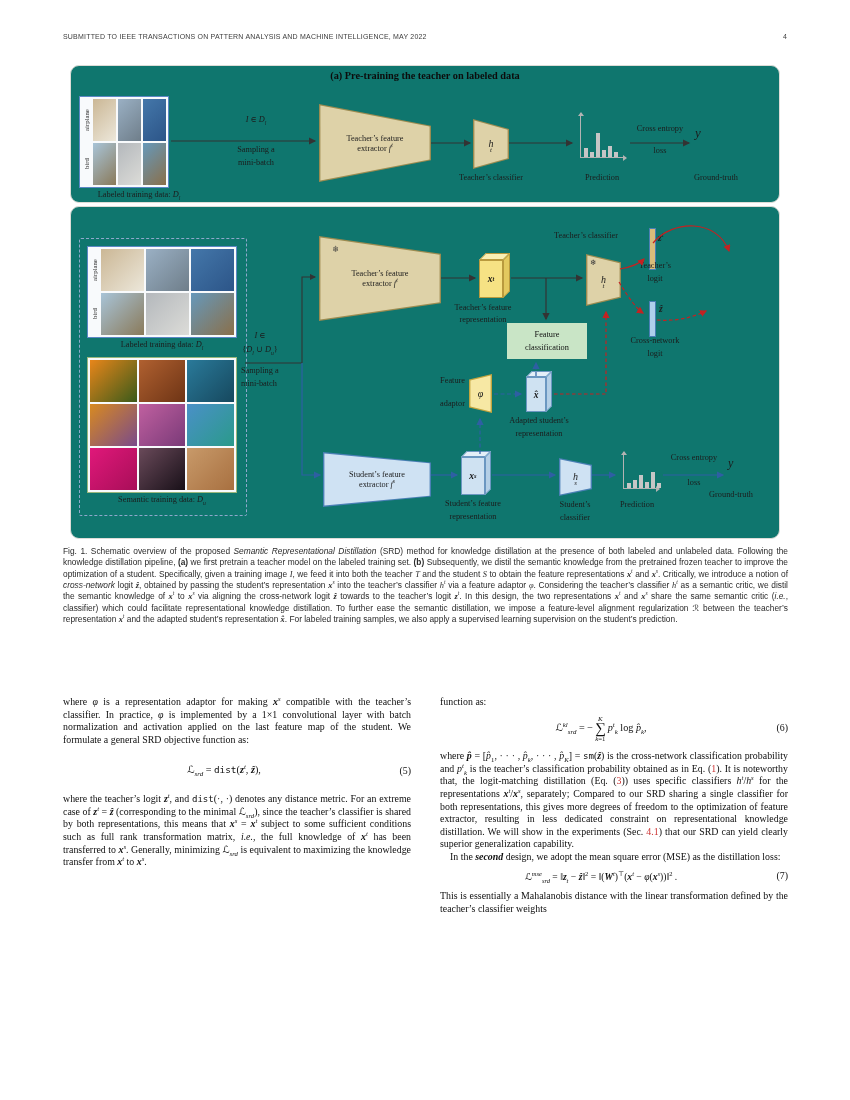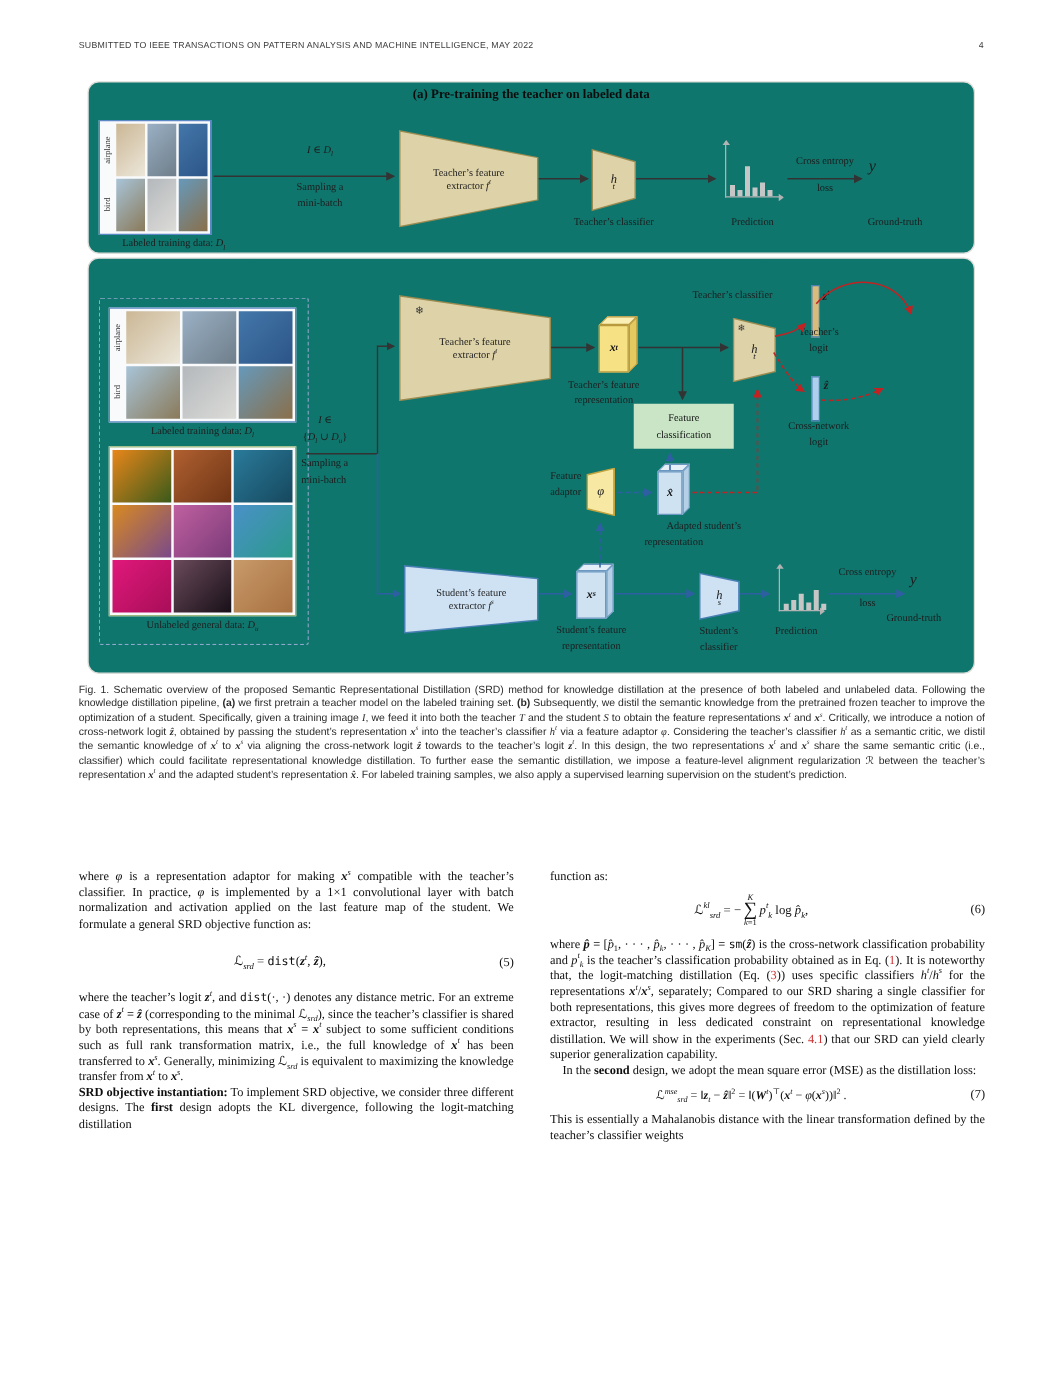--- a/index.html
+++ b/index.html
@@ -16,21 +16,21 @@
   .ptitle{position:absolute;left:0;right:0;top:4px;text-align:center;
           font:bold 10.3px "Liberation Serif",serif;color:#0c0c0c;}
   .fl{position:absolute;font:8.3px "Liberation Serif","DejaVu Serif",serif;color:#1c1c1c;white-space:nowrap;}
   .ctr{transform:translateX(-50%);}
   .rgt{text-align:right;}
   .ygl{font:italic 13px "Liberation Serif",serif;}
   .ygl2{font:italic 12px "Liberation Serif",serif;}
   sup,sub{font-size:68%;line-height:0;}
   .math{font-style:italic;font-family:"Liberation Serif","DejaVu Serif","DejaVu Sans",serif;}
   .bold{font-weight:bold;}
-  .ital{}
+  .ital{font-style:italic;}
   .mono{font-family:"DejaVu Sans Mono","Liberation Mono",monospace;font-style:normal;font-size:92%;}
   
   .pgrid{position:absolute;display:grid;gap:2px;padding:2px;box-sizing:border-box;background:#f8fafc;}
   .grid-lab{grid-template-columns:9px 1fr 1fr 1fr;grid-template-rows:1fr 1fr;border:1.7px solid #5b87c5;}
   .grid-unlab{grid-template-columns:1fr 1fr 1fr;grid-template-rows:1fr 1fr 1fr;border:1.7px solid #9ab87c;}
   .rot{writing-mode:vertical-rl;transform:rotate(180deg);font:6.8px "Liberation Serif",serif;color:#333;
        display:flex;align-items:center;justify-content:center;}
   .ph{width:100%;height:100%;min-height:0;}
   .dashedbox{position:absolute;border:1.6px dashed #8fa8cc;border-radius:2px;}
   
@@ -176,21 +176,21 @@
         <div class="ph" style="background: linear-gradient(135deg, rgb(232, 134, 26) 0%, rgb(58, 90, 26) 100%);"></div>
         <div class="ph" style="background: linear-gradient(135deg, rgb(176, 96, 48) 0%, rgb(110, 52, 21) 100%);"></div>
         <div class="ph" style="background: linear-gradient(135deg, rgb(42, 122, 154) 0%, rgb(22, 72, 94) 100%);"></div>
         <div class="ph" style="background: linear-gradient(135deg, rgb(216, 138, 32) 0%, rgb(122, 74, 138) 100%);"></div>
         <div class="ph" style="background: linear-gradient(135deg, rgb(192, 96, 160) 0%, rgb(122, 58, 120) 100%);"></div>
         <div class="ph" style="background: linear-gradient(135deg, rgb(74, 144, 200) 0%, rgb(42, 154, 138) 100%);"></div>
         <div class="ph" style="background: linear-gradient(135deg, rgb(224, 24, 122) 0%, rgb(168, 14, 88) 100%);"></div>
         <div class="ph" style="background: linear-gradient(135deg, rgb(106, 74, 90) 0%, rgb(24, 16, 24) 100%);"></div>
         <div class="ph" style="background: linear-gradient(135deg, rgb(200, 154, 106) 0%, rgb(168, 112, 64) 100%);"></div>
       </div>
-      <div class="fl ctr" style="left:91px;top:288px"><span>Unlabeled general data:  </span><span class="math">D</span><sub class="math">u</sub></div>
+      <div class="fl ctr" style="left:91px;top:288px"><span>Semantic training data:  </span><span class="math">D</span><sub class="math">u</sub></div>
 
       <div class="fl ctr" style="left:189px;top:123px"><span class="math">I</span><span> ∈</span></div>
       <div class="fl ctr" style="left:189px;top:137px"><span>{</span><span class="math">D</span><sub class="math">l</sub><span> ∪ </span><span class="math">D</span><sub class="math">u</sub><span>}</span></div>
       <div class="fl" style="left:170px;top:159px">Sampling a</div>
       <div class="fl" style="left:170px;top:172px">mini-batch</div>
 
       <div class="trap" style="left:248px;top:29px;width:122px;height:85px;--cp:polygon(0 0,100% 21%,100% 79%,0 100%);--bc:#9b8b50;--fc:#ded2a8">
         <i class="tfill"></i>
         <span class="snow" style="left:13px;top:8px">❄</span>
         <div class="tlbl">
@@ -236,30 +236,30 @@
       <div class="fl ctr" style="left:584px;top:129px">Cross-network</div>
       <div class="fl ctr" style="left:584px;top:142px">logit</div>
 
       <div class="trap" style="left:398px;top:167px;width:23px;height:39px;--cp:polygon(0 14%,100% 0,100% 100%,0 86%);--bc:#c2a43e;--fc:#f7e8a4">
         <i class="tfill"></i>
         <div class="tlbl big">
             <span class="math">φ</span>
           </div>
       </div>
       <div class="fl rgt" style="left:344px;top:169px;width:50px">Feature</div>
-      <div class="fl rgt" style="left:344px;top:182px;width:50px">adaptor</div>
+      <div class="fl rgt" style="left:344px;top:192px;width:50px">adaptor</div>
 
       <div class="box3d" style="left:455px;top:164px;--bc:#6b97c1;--fc:#cfe2f2;--tc:#e4eff8;--s2:#b4cfe6">
         <i class="bt" style="left:0;top:0;width:20px;height:6px"></i>
         <i class="bs" style="left:20px;top:6px;width:6px;height:35px"></i>
         <div class="bf" style="left:0;top:6px;width:20px;height:35px">
             <span class="math">x̂</span>
           </div>
       </div>
-      <div class="fl ctr" style="left:492px;top:209px">Adapted student’s</div>
+      <div class="fl ctr" style="left:468px;top:209px">Adapted student’s</div>
       <div class="fl ctr" style="left:468px;top:222px">representation</div>
 
       <div class="trap" style="left:252px;top:245px;width:108px;height:55px;--cp:polygon(0 0,100% 19%,100% 81%,0 100%);--bc:#4a7fb5;--fc:#cfe2f3">
         <i class="tfill"></i>
         <div class="tlbl">
           <div>Student’s feature</div>
           <div><span>extractor </span><span class="math">f</span><sup class="math">s</sup></div>
         </div>
       </div>
 
@@ -346,21 +346,20 @@
   <div class="figcap"><span>Fig. 1.  Schematic overview of the proposed </span><span class="ital">Semantic Representational Distillation</span><span> (SRD) method for knowledge distillation at the presence of both labeled and unlabeled data. Following the knowledge distillation pipeline, </span><span class="bold">(a)</span><span> we first pretrain a teacher model on the labeled training set. </span><span class="bold">(b)</span><span> Subsequently, we distil the semantic knowledge from the pretrained frozen teacher to improve the optimization of a student. Specifically, given a training image </span><span class="math">I</span><span>, we feed it into both the teacher </span><span class="math">T</span><span> and the student </span><span class="math">S</span><span> to obtain the feature representations </span><span class="math bold">x</span><sup class="math">t</sup><span> and </span><span class="math bold">x</span><sup class="math">s</sup><span>. Critically, we introduce a notion of </span><span class="ital">cross-network</span><span> logit </span><span class="math bold">ẑ</span><span>, obtained by passing the student’s representation </span><span class="math bold">x</span><sup class="math">s</sup><span> into the teacher’s classifier </span><span class="math">h</span><sup class="math">t</sup><span> via a feature adaptor </span><span class="math">φ</span><span>. Considering the teacher’s classifier </span><span class="math">h</span><sup class="math">t</sup><span> as a semantic critic, we distil the semantic knowledge of </span><span class="math bold">x</span><sup class="math">t</sup><span> to </span><span class="math bold">x</span><sup class="math">s</sup><span> via aligning the cross-network logit </span><span class="math bold">ẑ</span><span> towards to the teacher’s logit </span><span class="math bold">z</span><sup class="math">t</sup><span>. In this design, the two representations </span><span class="math bold">x</span><sup class="math">t</sup><span> and </span><span class="math bold">x</span><sup class="math">s</sup><span> share the same semantic critic (</span><span class="ital">i.e.</span><span>, classifier) which could facilitate representational knowledge distillation. To further ease the semantic distillation, we impose a feature-level alignment regularization </span><span class="math">ℛ</span><span> between the teacher’s representation </span><span class="math bold">x</span><sup class="math">t</sup><span> and the adapted student’s representation </span><span class="math bold">x̂</span><span>. For labeled training samples, we also apply a supervised learning supervision on the student’s prediction.</span></div>
 
   <div class="cols">
     <div class="col">
       <p><span>where </span><span class="math">φ</span><span> is a representation adaptor for making </span><span class="math bold">x</span><sup class="math">s</sup><span> compatible with the teacher’s classifier. In practice, </span><span class="math">φ</span><span> is implemented by a 1×1 convolutional layer with batch normalization and activation applied on the last feature map of the student. We formulate a general SRD objective function as:</span></p>
       <div class="eq" style="margin:18px 0 16px">
         <span class="eqb"><span class="math">ℒ</span><sub class="math">srd</sub><span> = </span><span class="mono">dist</span><span>(</span><span class="math bold">z</span><sup class="math">t</sup><span>, </span><span class="math bold">ẑ</span><span>),</span></span>
         <span class="eqn">(5)</span>
       </div>
       <p><span>where the teacher’s logit </span><span class="math bold">z</span><sup class="math">t</sup><span>, and </span><span class="mono">dist</span><span>(·, ·)</span><span> denotes any distance metric. For an extreme case of </span><span class="math bold">z</span><sup class="math">t</sup><span> = </span><span class="math bold">ẑ</span><span> (corresponding to the minimal </span><span class="math">ℒ</span><sub class="math">srd</sub><span>), since the teacher’s classifier is shared by both representations, this means that </span><span class="math bold">x</span><sup class="math">s</sup><span> = </span><span class="math bold">x</span><sup class="math">t</sup><span> subject to some sufficient conditions such as full rank transformation matrix, </span><span class="ital">i.e.</span><span>, the full knowledge of </span><span class="math bold">x</span><sup class="math">t</sup><span> has been transferred to </span><span class="math bold">x</span><sup class="math">s</sup><span>. Generally, minimizing </span><span class="math">ℒ</span><sub class="math">srd</sub><span> is equivalent to maximizing the knowledge transfer from </span><span class="math bold">x</span><sup class="math">t</sup><span> to </span><span class="math bold">x</span><sup class="math">s</sup><span>.</span></p>
-      <p class="mt"><span class="bold">SRD objective instantiation:</span><span> To implement SRD objective, we consider three different designs. The </span><span class="bold ital">first</span><span> design adopts the KL divergence, following the logit-matching distillation</span></p>
     </div>
 
     <div class="col">
       <p><span>function as:</span></p>
       <div class="eq" style="margin:6px 0 8px">
         <span class="eqb">
           <span><span class="math">ℒ</span><sup class="math">kl</sup><sub class="math">srd</sub><span> = −</span></span><span class="sum">
               <span class="lim"><span class="math">K</span></span>
               <span class="sig">∑</span>
               <span class="lim"><span class="math">k</span><span>=1</span></span>

